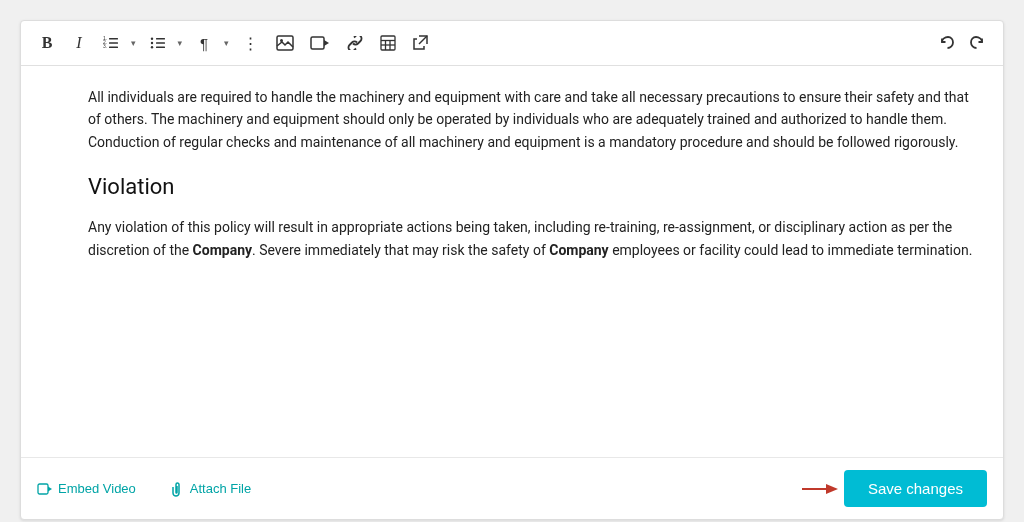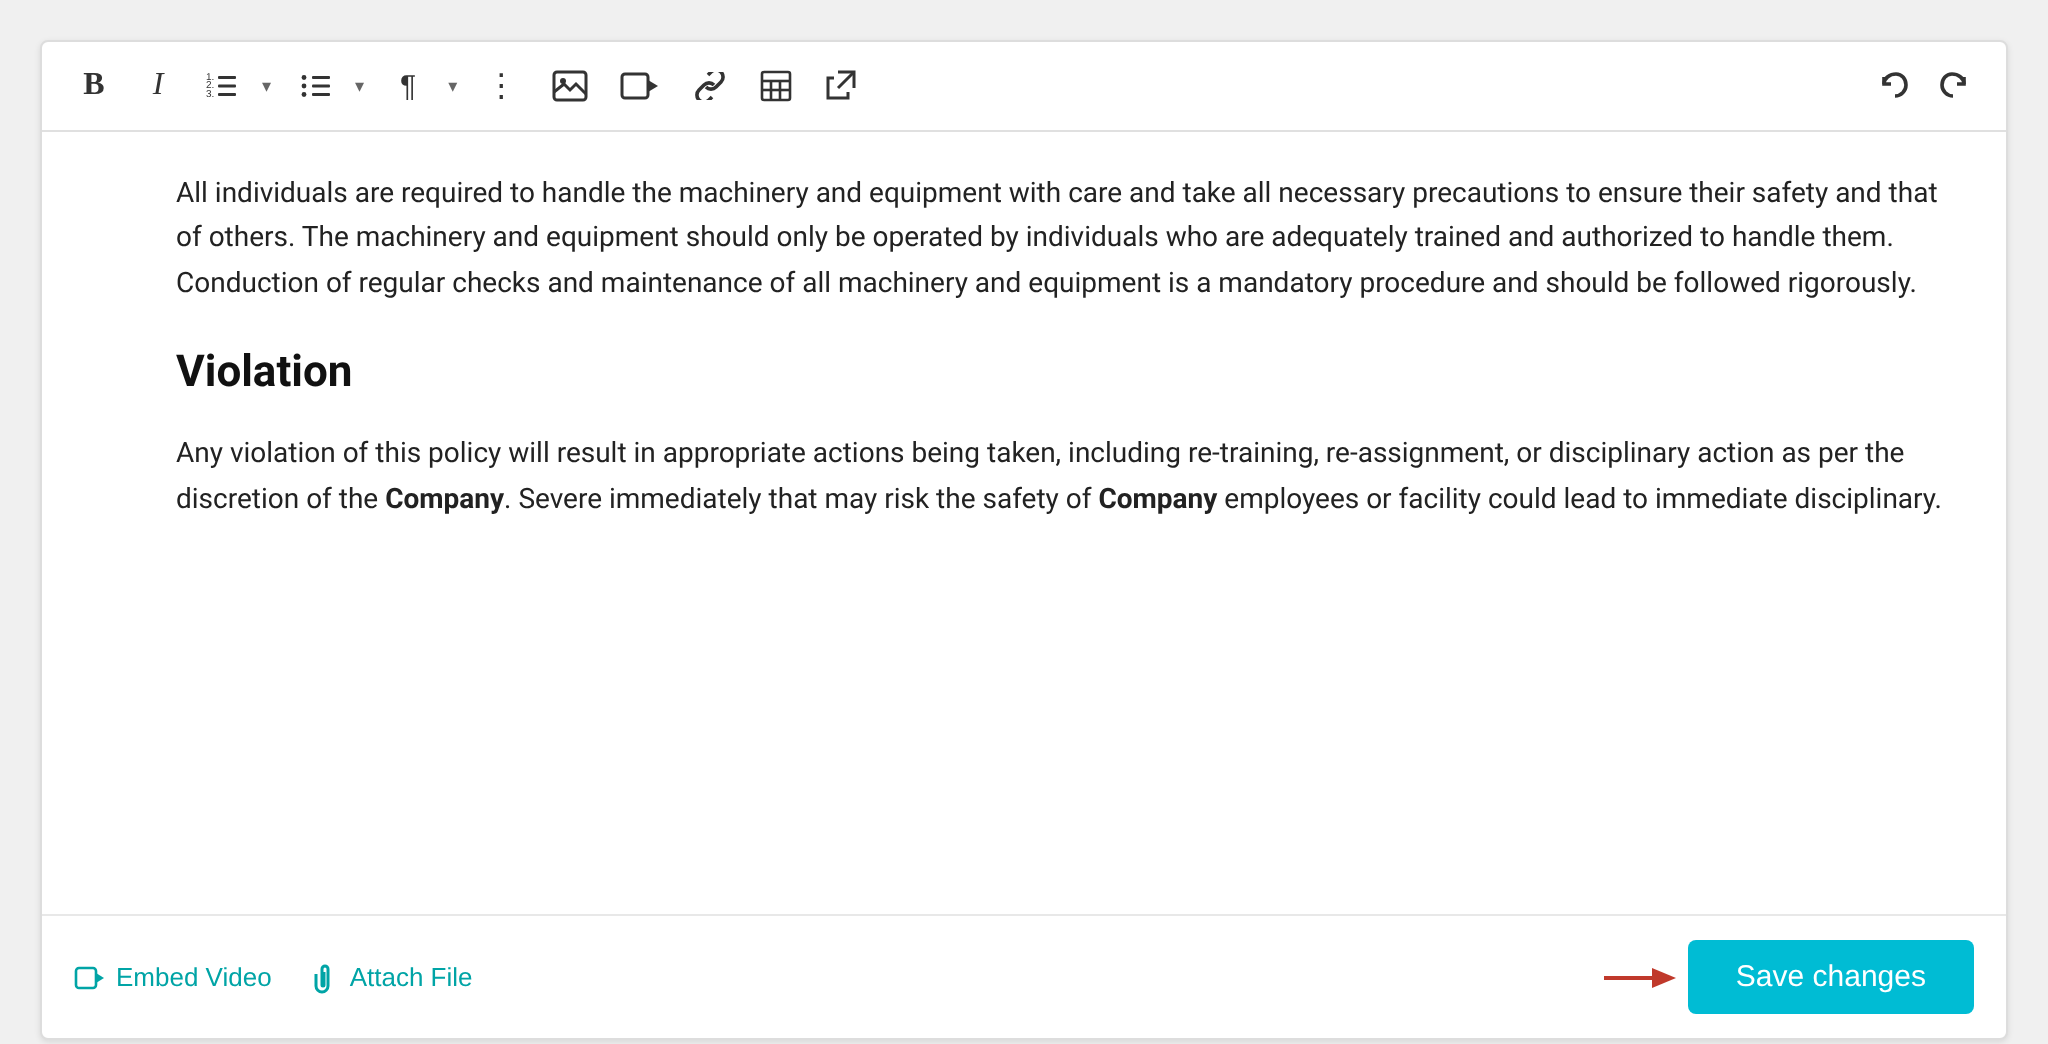--- a/index.html
+++ b/index.html
@@ -91,40 +91,40 @@
       min-height: 380px;
       margin-left: 43px;
     }
 
     .content-area p {
       margin-bottom: 16px;
     }
 
     .content-area h2 {
       font-size: 22px;
-      font-weight: 700;
+      font-weight: 400;
       margin-bottom: 12px;
       color: #111;
     }
 
     .content-area .bold-text {
       font-weight: bold;
     }
 
     .footer {
       display: flex;
       align-items: center;
       justify-content: space-between;
       padding: 12px 16px;
       border-top: 1px solid #e8e8e8;
     }
 
     .footer-links {
       display: flex;
-      gap: 20px;
+      gap: 35px;
       align-items: center;
     }
 
     .footer-link {
       display: flex;
       align-items: center;
       gap: 5px;
       color: #00a4a6;
       font-size: 13px;
       cursor: pointer;
@@ -264,21 +264,21 @@
     </div>
   </div>
 
   <div class="content-area">
     <p>All individuals are required to handle the machinery and equipment with care and take all necessary precautions to ensure their safety and that of others. The machinery and equipment should only be operated by individuals who are adequately trained and authorized to handle them. Conduction of regular checks and maintenance of all machinery and equipment is a mandatory procedure and should be followed rigorously.</p>
 
 
     <h2>Violation</h2>
 
     <p>
-      <span>Any violation of this policy will result in appropriate actions being taken, including re-training, re-assignment, or disciplinary action as per the discretion of the </span><span class="bold-text">Company</span><span>. Severe immediately that may risk the safety of </span><span class="bold-text">Company</span><span> employees or facility could lead to immediate disciplinary.</span>
+      <span>Any violation of this policy will result in appropriate actions being taken, including re-training, re-assignment, or disciplinary action as per the discretion of the </span><span class="bold-text">Company</span><span>. Severe immediately that may risk the safety of </span><span class="bold-text">Company</span><span> employees or facility could lead to immediate termination.</span>
     </p>
   </div>
 
   <div class="footer">
     <div class="footer-links">
       <button class="footer-link">
         <svg width="16" height="12" viewBox="0 0 16 12" fill="#00a4a6">
           <rect x="1" y="1" width="10" height="10" rx="1.5" stroke="#00a4a6" stroke-width="1.3" fill="none"></rect>
           <polygon points="11,3.5 15,6 11,8.5" fill="#00a4a6"></polygon>
         </svg>

